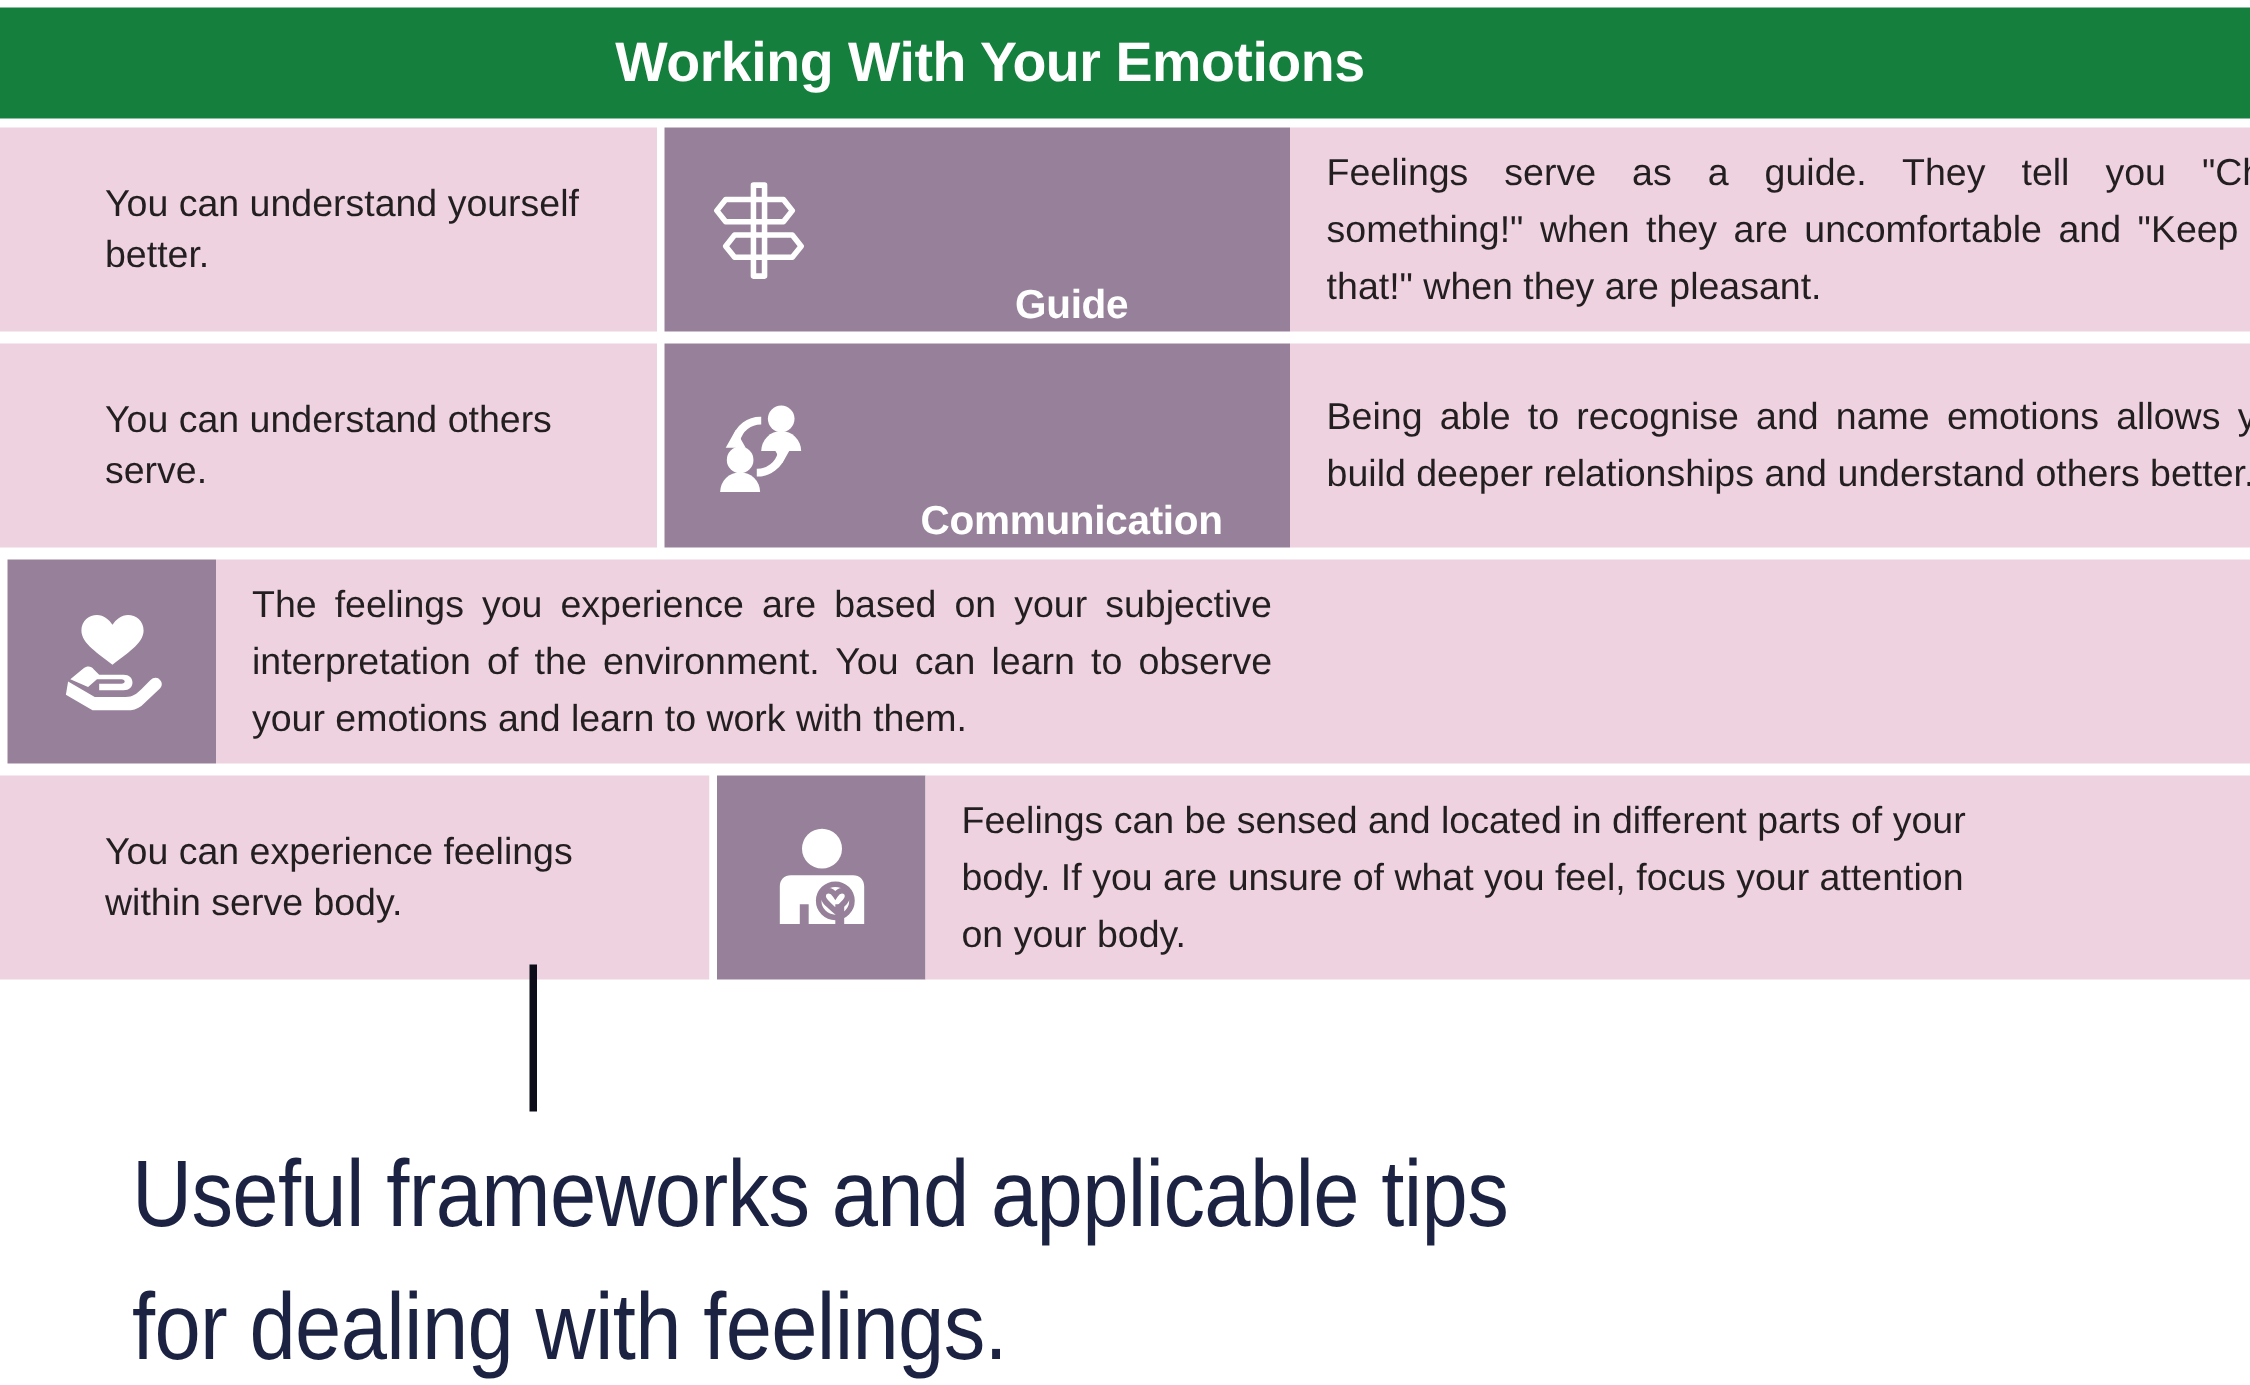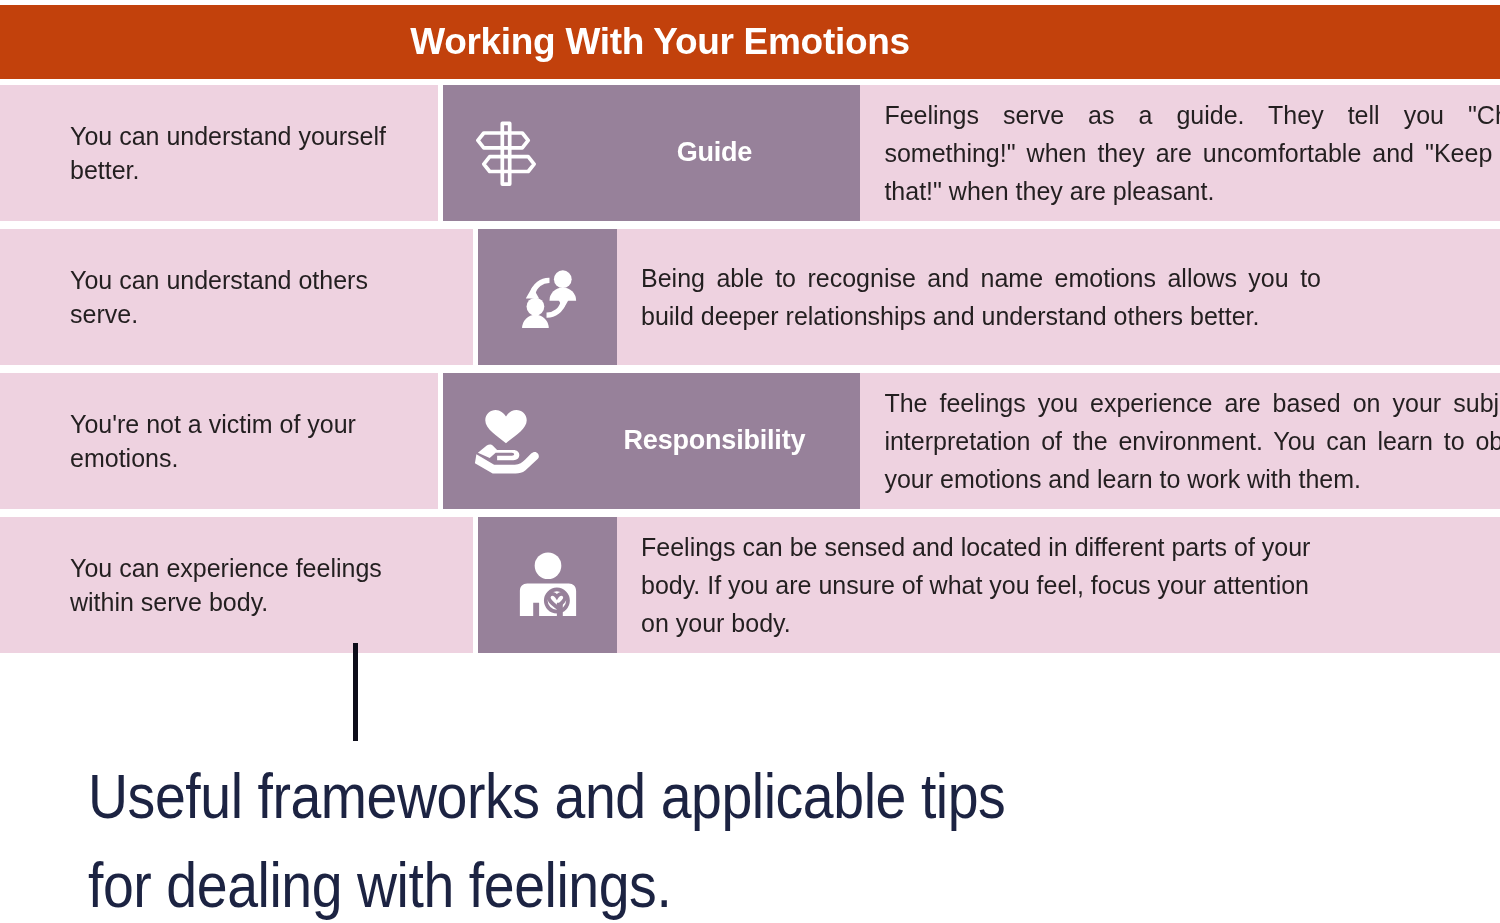--- a/index.html
+++ b/index.html
@@ -15,21 +15,21 @@
     position: relative;
   }
 
   
   .header-bar {
     position: absolute;
     left: 0;
     top: 5px;
     width: 1500px;
     height: 74px;
-    background: #c2410c;
+    background: #15803d;
     box-sizing: border-box;
   }
   .header-title {
     position: absolute;
     left: 0;
     top: 0;
     width: 1320px;
     height: 74px;
     line-height: 74px;
     text-align: center;
@@ -82,21 +82,21 @@
   }
   .cell-icon svg {
     width: 74px;
     height: 74px;
     display: block;
   }
   .cell-label {
     width: 320px;
     background: #97819a;
     display: flex;
-    align-items: center;
+    align-items: flex-end;
     justify-content: center;
     text-align: center;
     box-sizing: border-box;
     padding: 0 12px;
   }
   .cell-label span {
     color: #ffffff;
     font-size: 27px;
     font-weight: 700;
     line-height: 1.3;
@@ -197,42 +197,39 @@
           <path d="M15 92 a18 18 0 0 1 36 0 Z"></path>
           <circle cx="70" cy="26" r="12"></circle>
           <path d="M52 55 a18 18 0 0 1 36 0 Z"></path>
           <path d="M26 44 a26 26 0 0 1 26-20 l0 7 a19 19 0 0 0-19 15 Z"></path>
           <path d="M29 36 L38 52 L20 52 Z"></path>
           <path d="M74 58 a26 26 0 0 1-26 20 l0-7 a19 19 0 0 0 19-15 Z"></path>
           <path d="M71 66 L62 50 L80 50 Z"></path>
         </g>
       </svg>
     </div>
+    <div class="cell-label">
+      <span>Communication</span>
+    </div>
     <div class="cell-right">
       <p>Being able to recognise and name emotions allows you to build deeper relationships and understand others better.</p>
     </div>
   </div>
 
   <div class="row">
-    <div class="cell-left">
-      <p>You're not a victim of your emotions.</p>
-    </div>
     <div class="gap"></div>
     <div class="cell-icon">
       <svg viewBox="0 0 100 100" aria-hidden="true">
         <g fill="#ffffff">
           <path d="M50 53 C38 43 22 34 22 22 C22 13 29 8 36 8 C42 8 47 12 50 17 C53 12 58 8 64 8 C71 8 78 13 78 22 C78 34 62 43 50 53 Z"></path>
           <path d="M12 66 L24 56 C27 54 31 54 33 57 L38 62 L60 62 C65 62 68 65 68 69 C68 73 65 76 60 76 L38 76 L38 70 L58 70 C60 70 61 69 61 68 C61 67 60 66 58 66 L36 66 L28 73 L12 66 Z"></path>
           <path d="M10 68 L34 82 L62 82 C68 82 72 79 76 75 L84 67 C87 64 91 64 93 67 C95 69 95 73 92 75 L76 90 C72 93 68 94 63 94 L32 94 L8 80 Z"></path>
         </g>
       </svg>
     </div>
-    <div class="cell-label">
-      <span>Responsibility</span>
-    </div>
     <div class="cell-right">
       <p>The feelings you experience are based on your subjective interpretation of the environment. You can learn to observe your emotions and learn to work with them.</p>
     </div>
   </div>
 
   <div class="row">
     <div class="cell-left">
       <p>You can experience feelings within serve body.</p>
     </div>
     <div class="gap"></div>

